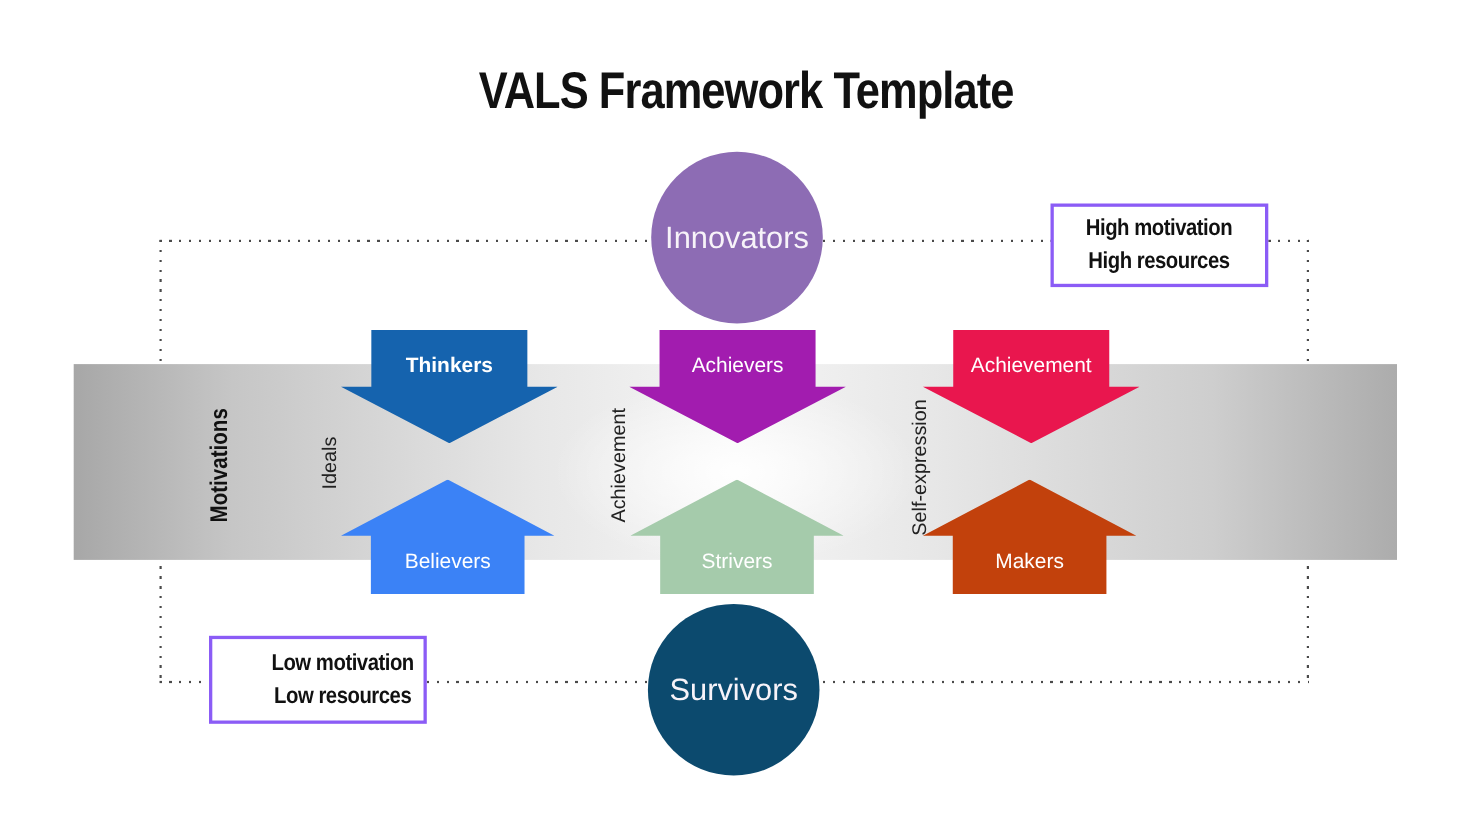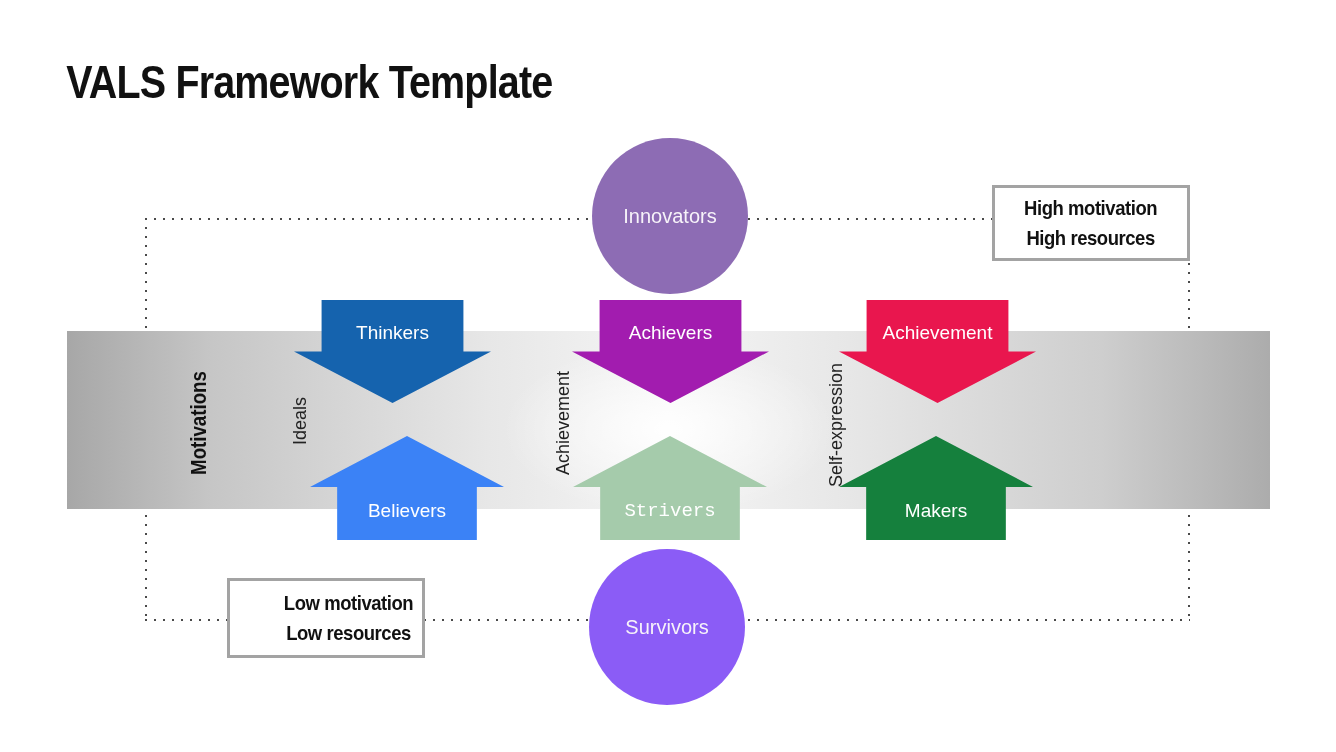--- a/index.html
+++ b/index.html
@@ -1,73 +1,73 @@
 <!DOCTYPE html>
 <html><head>
 <meta charset="utf-8">
 <style>
   html,body{margin:0;padding:0;background:#ffffff;}
   body{font-family:"Liberation Sans", sans-serif; -webkit-font-smoothing:antialiased;}
   .stage{position:relative;width:1336px;height:752px;background:#ffffff;overflow:hidden;}
 
   
-  .title{position:absolute;left:0;right:0;top:54px;text-align:left;padding-left:20px;}
+  .title{position:absolute;left:0;right:0;top:54px;text-align:center;padding-left:20px;}
   .title span{display:inline-block;font-size:47px;font-weight:700;color:#111111;
     letter-spacing:-1px;transform:scaleX(0.84);transform-origin:center;}
 
   
   .dotted-rect{position:absolute;left:145px;top:218px;width:1045px;height:403px;z-index:1;
     background:
       repeating-linear-gradient(to right,#4a4a4a 0 2px,transparent 2px 9px) 0 0 / 100% 2px no-repeat,
       repeating-linear-gradient(to right,#4a4a4a 0 2px,transparent 2px 9px) 0 100% / 100% 2px no-repeat,
       repeating-linear-gradient(to bottom,#4a4a4a 0 2px,transparent 2px 9px) 0 0 / 2px 100% no-repeat,
       repeating-linear-gradient(to bottom,#4a4a4a 0 2px,transparent 2px 9px) 100% 0 / 2px 100% no-repeat;}
 
   
   .band{position:absolute;left:67px;top:331px;width:1203px;height:178px;z-index:2;
     background:
       radial-gradient(ellipse 230px 120px at 50% 55%, rgba(255,255,255,0.95), rgba(255,255,255,0) 72%),
       linear-gradient(to right,#a7a7a7 0%,#c6c6c6 12%,#e7e7e7 35%,#f5f5f5 50%,#e7e7e7 65%,#cecece 86%,#acacac 100%);}
 
   
   .circle{position:absolute;width:156px;height:156px;border-radius:50%;z-index:4;
     display:flex;align-items:center;justify-content:center;}
-  .circle span{color:#f7f3f9;font-size:20px;}
+  .circle span{color:#f7f3f9;font-size:28px;}
   .circle.innovators{left:592px;top:138px;}
   .circle.survivors{left:589px;top:549px;}
 
   
   .arrow{position:absolute;z-index:3;display:flex;justify-content:center;}
   .arrow span{color:#ffffff;font-size:19px;}
   .arrow.down{width:197px;height:103px;align-items:flex-start;
     clip-path:polygon(14% 0, 86% 0, 86% 50%, 100% 50%, 50% 100%, 0 50%, 14% 50%);}
   .arrow.down span{margin-top:22px;}
   .arrow.up{width:194px;height:104px;align-items:flex-end;
     clip-path:polygon(50% 0, 100% 49%, 86% 49%, 86% 100%, 14% 100%, 14% 49%, 0 49%);}
   .arrow.up span{margin-bottom:18px;}
-  .arrow.thinkers{left:294px;top:300px;}
+  .arrow.thinkers{left:310px;top:300px;font-weight:bold;}
   .arrow.achievers{left:572px;top:300px;}
   .arrow.experiencers{left:839px;top:300px;}
   .arrow.believers{left:310px;top:436px;}
-  .arrow.strivers{left:573px;top:436px;font-family:Liberation Mono, monospace;}
+  .arrow.strivers{left:573px;top:436px;}
   .arrow.makers{left:839px;top:436px;}
 
   
   .vlabel{position:absolute;z-index:4;white-space:nowrap;color:#222222;}
   .vlabel.axis{font-weight:700;font-size:22px;color:#111111;
     transform:translate(-50%,-50%) rotate(-90deg) scaleX(0.85);}
   .vlabel.col{font-size:18px;transform:translate(-50%,-50%) rotate(-90deg);}
   .vlabel.motivations{left:199px;top:423px;}
   .vlabel.ideals{left:300px;top:421px;}
   .vlabel.achievement{left:563px;top:423px;}
   .vlabel.selfexpression{left:836px;top:425px;}
 
   
-  .note-box{position:absolute;z-index:5;background:#ffffff;border:3px solid #a3a3a3;
-    display:flex;align-items:center;justify-content:center;text-align:center;margin-left:37px;}
+  .note-box{position:absolute;z-index:5;background:#ffffff;border:3px solid #8b5cf6;
+    display:flex;align-items:center;justify-content:center;text-align:center;}
   .note-box .lines{transform:scaleX(0.88);transform-origin:center;}
   .note-box .line{font-weight:700;font-size:21px;line-height:1.45;color:#111111;letter-spacing:-0.5px;}
   .note-box.high{left:955px;top:185px;width:192px;height:70px;}
   .note-box.low{left:190px;top:578px;width:192px;height:74px;justify-content:flex-end;}
 </style>
 </head>
 <body>
 
 <div class="stage">
 
@@ -76,21 +76,21 @@
   </div>
 
   <div class="dotted-rect"></div>
 
   <div class="band"></div>
 
   <div class="circle innovators" style="background-color: rgb(141, 108, 180);">
     <span>Innovators</span>
   </div>
 
-  <div class="circle survivors" style="background-color: #8b5cf6;">
+  <div class="circle survivors" style="background-color: #0c4a6e;">
     <span>Survivors</span>
   </div>
 
   <div class="arrow down thinkers" style="background-color: rgb(21, 99, 174);">
     <span>Thinkers</span>
   </div>
 
   <div class="arrow down achievers" style="background-color: #a21caf;">
     <span>Achievers</span>
   </div>
@@ -100,21 +100,21 @@
   </div>
 
   <div class="arrow up believers" style="background-color: #3b82f6;">
     <span>Believers</span>
   </div>
 
   <div class="arrow up strivers" style="background-color: rgb(165, 203, 171);">
     <span>Strivers</span>
   </div>
 
-  <div class="arrow up makers" style="background-color: #15803d;">
+  <div class="arrow up makers" style="background-color: #c2410c;">
     <span>Makers</span>
   </div>
 
   <div class="vlabel axis motivations">Motivations</div>
 
   <div class="vlabel col ideals">Ideals</div>
 
   <div class="vlabel col achievement">Achievement</div>
 
   <div class="vlabel col selfexpression">Self-expression</div>

